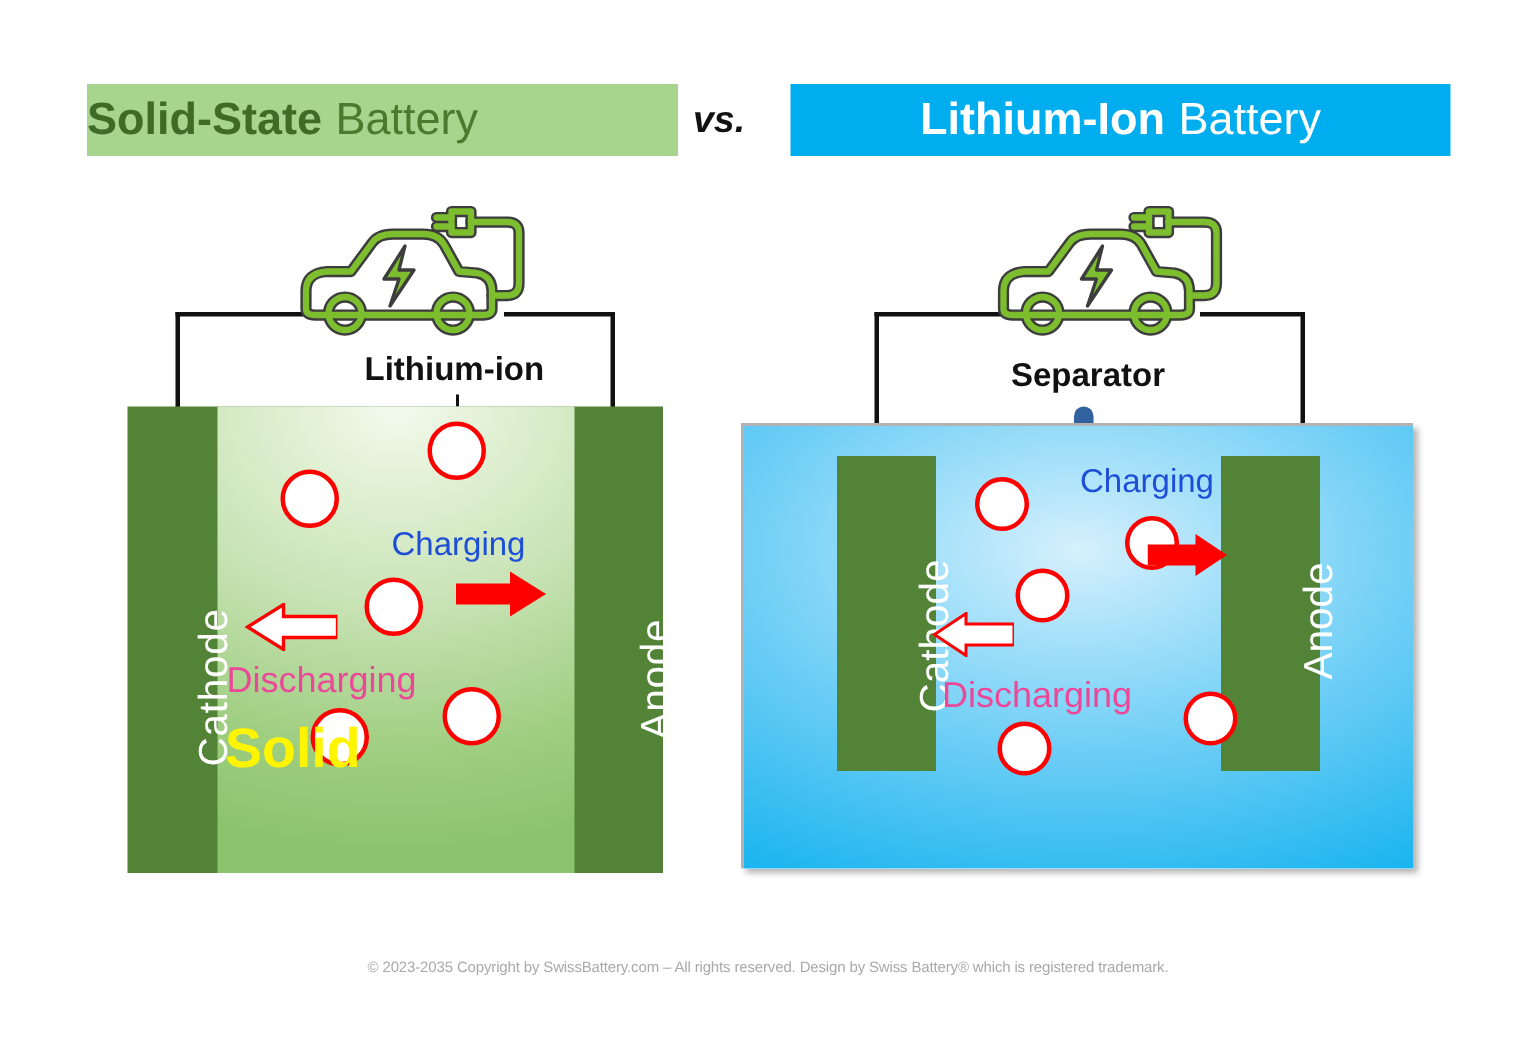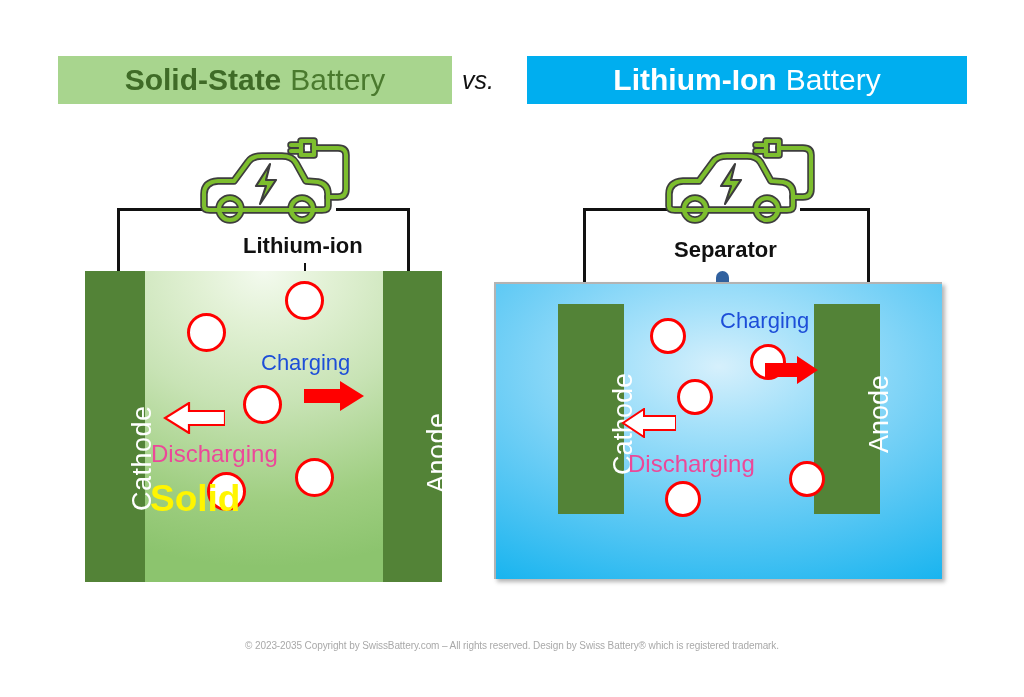--- a/index.html
+++ b/index.html
@@ -19,42 +19,41 @@
   }
 
   
   .hdr-left {
     position: absolute;
     left: 58px; top: 56px;
     width: 394px; height: 48px;
     background: #A8D58E;
     display: flex;
     align-items: center;
-    justify-content: center;
     white-space: nowrap;
   }
   .hdr-right {
     position: absolute;
     left: 527px; top: 56px;
     width: 440px; height: 48px;
     background: #00AEEF;
     display: flex;
     align-items: center;
     justify-content: center;
     white-space: nowrap;
   }
   .hdr-strong-green { font-size: 30px; font-weight: bold; color: #3F6B27; }
   .hdr-light-green  { font-size: 30px; font-weight: normal; color: #4A7A2E; }
   .hdr-strong-white { font-size: 30px; font-weight: bold; color: #ffffff; }
   .hdr-light-white  { font-size: 30px; font-weight: normal; color: #ffffff; }
   .vs-label {
     position: absolute;
     left: 462px; top: 66px;
     font-size: 25px;
-    font-weight: normal;
+    font-weight: bold;
     font-style: italic;
     color: #111111;
   }
 
   
   .car-icon { position: absolute; }
   .car-left  { left: 186px; top: 134px; width: 175px; height: 90px; }
   .car-right { left: 651px; top: 134px; width: 175px; height: 90px; }
 
   

